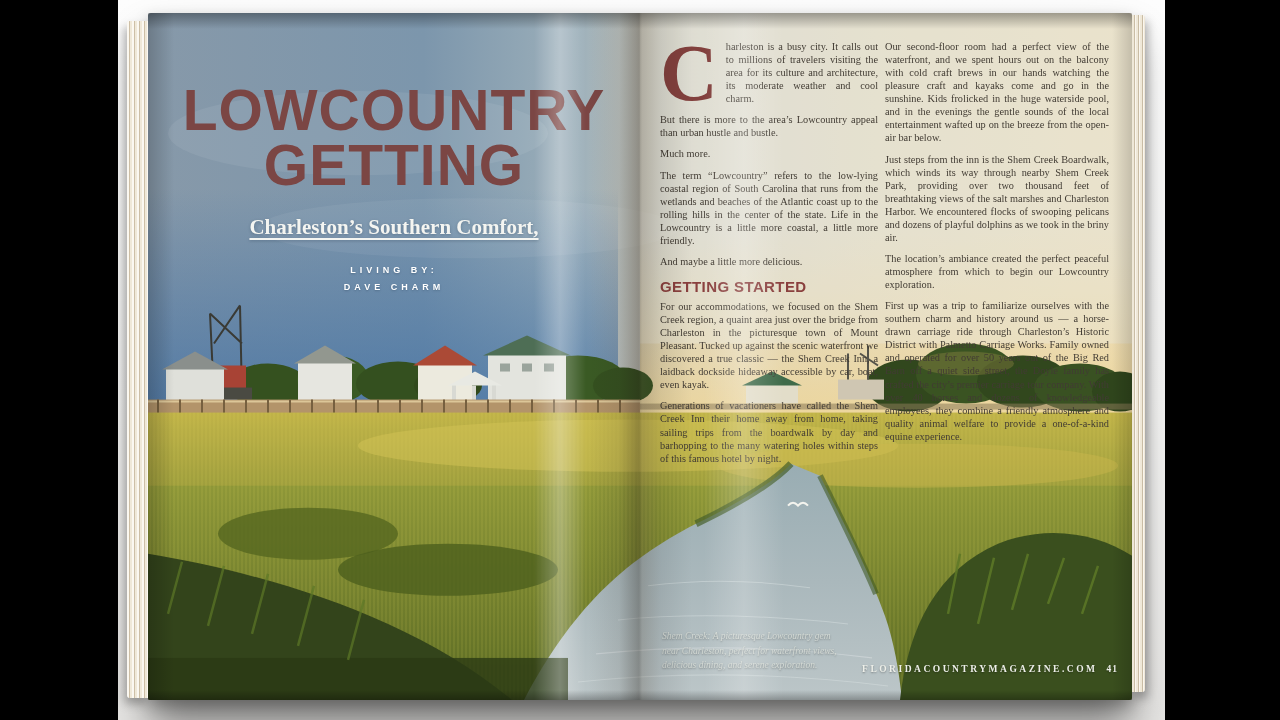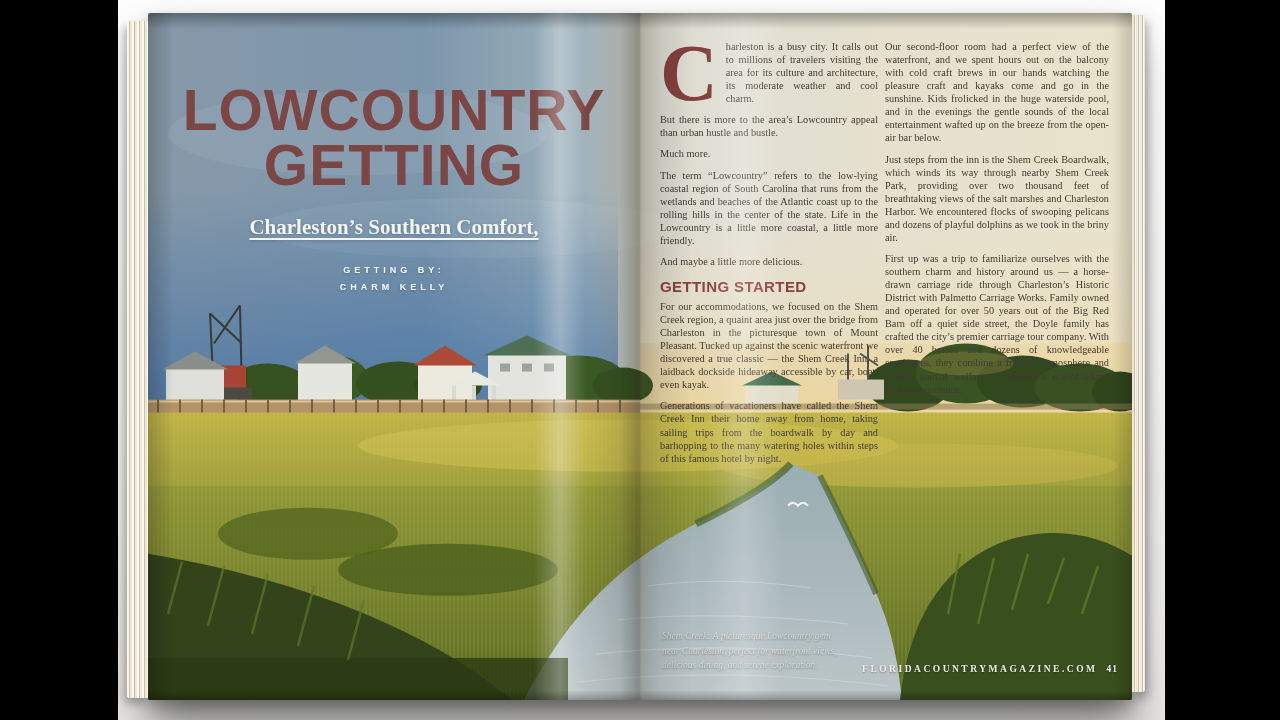--- a/index.html
+++ b/index.html
@@ -182,38 +182,39 @@
       <path d="M800,600 L812,540 M830,610 L846,544 M864,596 L880,540 M900,590 L916,544 M934,600 L950,552" stroke="#5d7827" stroke-width="2.5" fill="none" opacity=".85"></path>
       <path d="M20,600 L34,548 M60,612 L76,552 M104,620 L120,560 M150,632 L166,572 M200,646 L216,586" stroke="#5d7827" stroke-width="2.5" fill="none" opacity=".7"></path>
     </svg>
 
     <div class="title-block">
       <h1 class="title"><span>LOWCOUNTRY</span><br><span>GETTING</span></h1>
       <div class="subtitle">
         <span class="u">Charleston’s Southern Comfort,</span><br>
       </div>
       <div class="byline">
-        <div>GETTING BY:</div>
-        <div>CHARM KELLY</div>
+        <div>LIVING BY:</div>
+        <div>DAVE CHARM</div>
       </div>
     </div>
 
     <div class="col col1">
         <p><span class="dropcap">C</span>harleston is a busy city. It calls out to millions of travelers visiting the area for its culture and architecture, its moderate weather and cool charm.</p>
         <p>But there is more to the area’s Lowcountry appeal than urban hustle and bustle.</p>
         <p>Much more.</p>
         <p>The term “Lowcountry” refers to the low-lying coastal region of South Carolina that runs from the wetlands and beaches of the Atlantic coast up to the rolling hills in the center of the state. Life in the Lowcountry is a little more coastal, a little more friendly.</p>
         <p>And maybe a little more delicious.</p>
         <h3>GETTING STARTED</h3>
         <p>For our accommodations, we focused on the Shem Creek region, a quaint area just over the bridge from Charleston in the picturesque town of Mount Pleasant. Tucked up against the scenic waterfront we discovered a true classic — the Shem Creek Inn, a laidback dockside hideaway accessible by car, boat, even kayak.</p>
         <p>Generations of vacationers have called the Shem Creek Inn their home away from home, taking sailing trips from the boardwalk by day and barhopping to the many watering holes within steps of this famous hotel by night.</p>
       </div>
     <div class="col col2">
         <p>Our second-floor room had a perfect view of the waterfront, and we spent hours out on the balcony with cold craft brews in our hands watching the pleasure craft and kayaks come and go in the sunshine. Kids frolicked in the huge waterside pool, and in the evenings the gentle sounds of the local entertainment wafted up on the breeze from the open-air bar below.</p>
         <p>Just steps from the inn is the Shem Creek Boardwalk, which winds its way through nearby Shem Creek Park, providing over two thousand feet of breathtaking views of the salt marshes and Charleston Harbor. We encountered flocks of swooping pelicans and dozens of playful dolphins as we took in the briny air.</p>
+        <p>The location’s ambiance created the perfect peaceful atmosphere from which to begin our Lowcountry exploration.</p>
         <p>First up was a trip to familiarize ourselves with the southern charm and history around us — a horse-drawn carriage ride through Charleston’s Historic District with Palmetto Carriage Works. Family owned and operated for over 50 years out of the Big Red Barn off a quiet side street, the Doyle family has crafted the city’s premier carriage tour company. With over 40 horses and dozens of knowledgeable employees, they combine a friendly atmosphere and quality animal welfare to provide a one-of-a-kind equine experience.</p>
       </div>
 
     <div class="caption">Shem Creek: A picturesque Lowcountry gem near Charleston, perfect for waterfront views, delicious dining, and serene exploration.</div>
 
     <div class="footer">
       <span>FLORIDACOUNTRYMAGAZINE.COM</span><span class="pageno">41</span>
     </div>
 
     <div class="sheen-left"></div>

